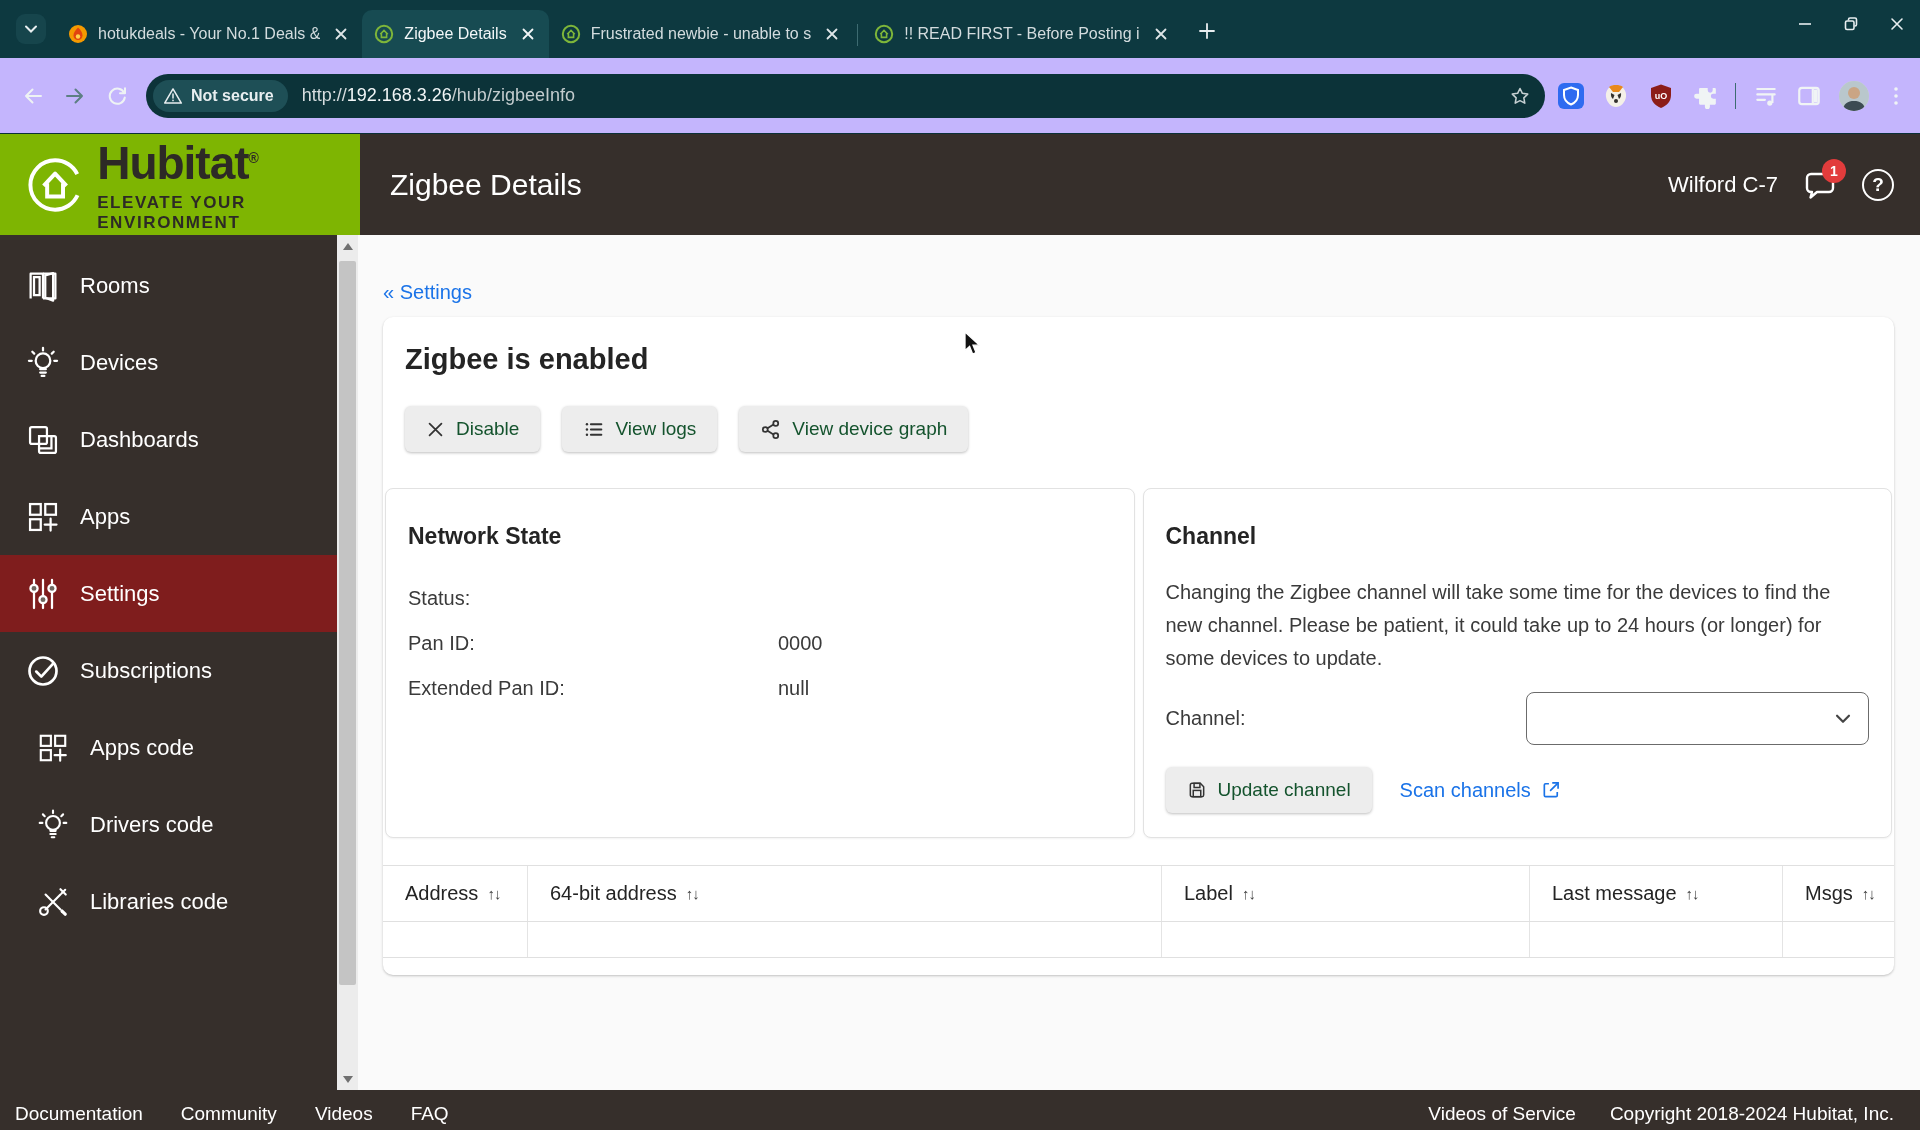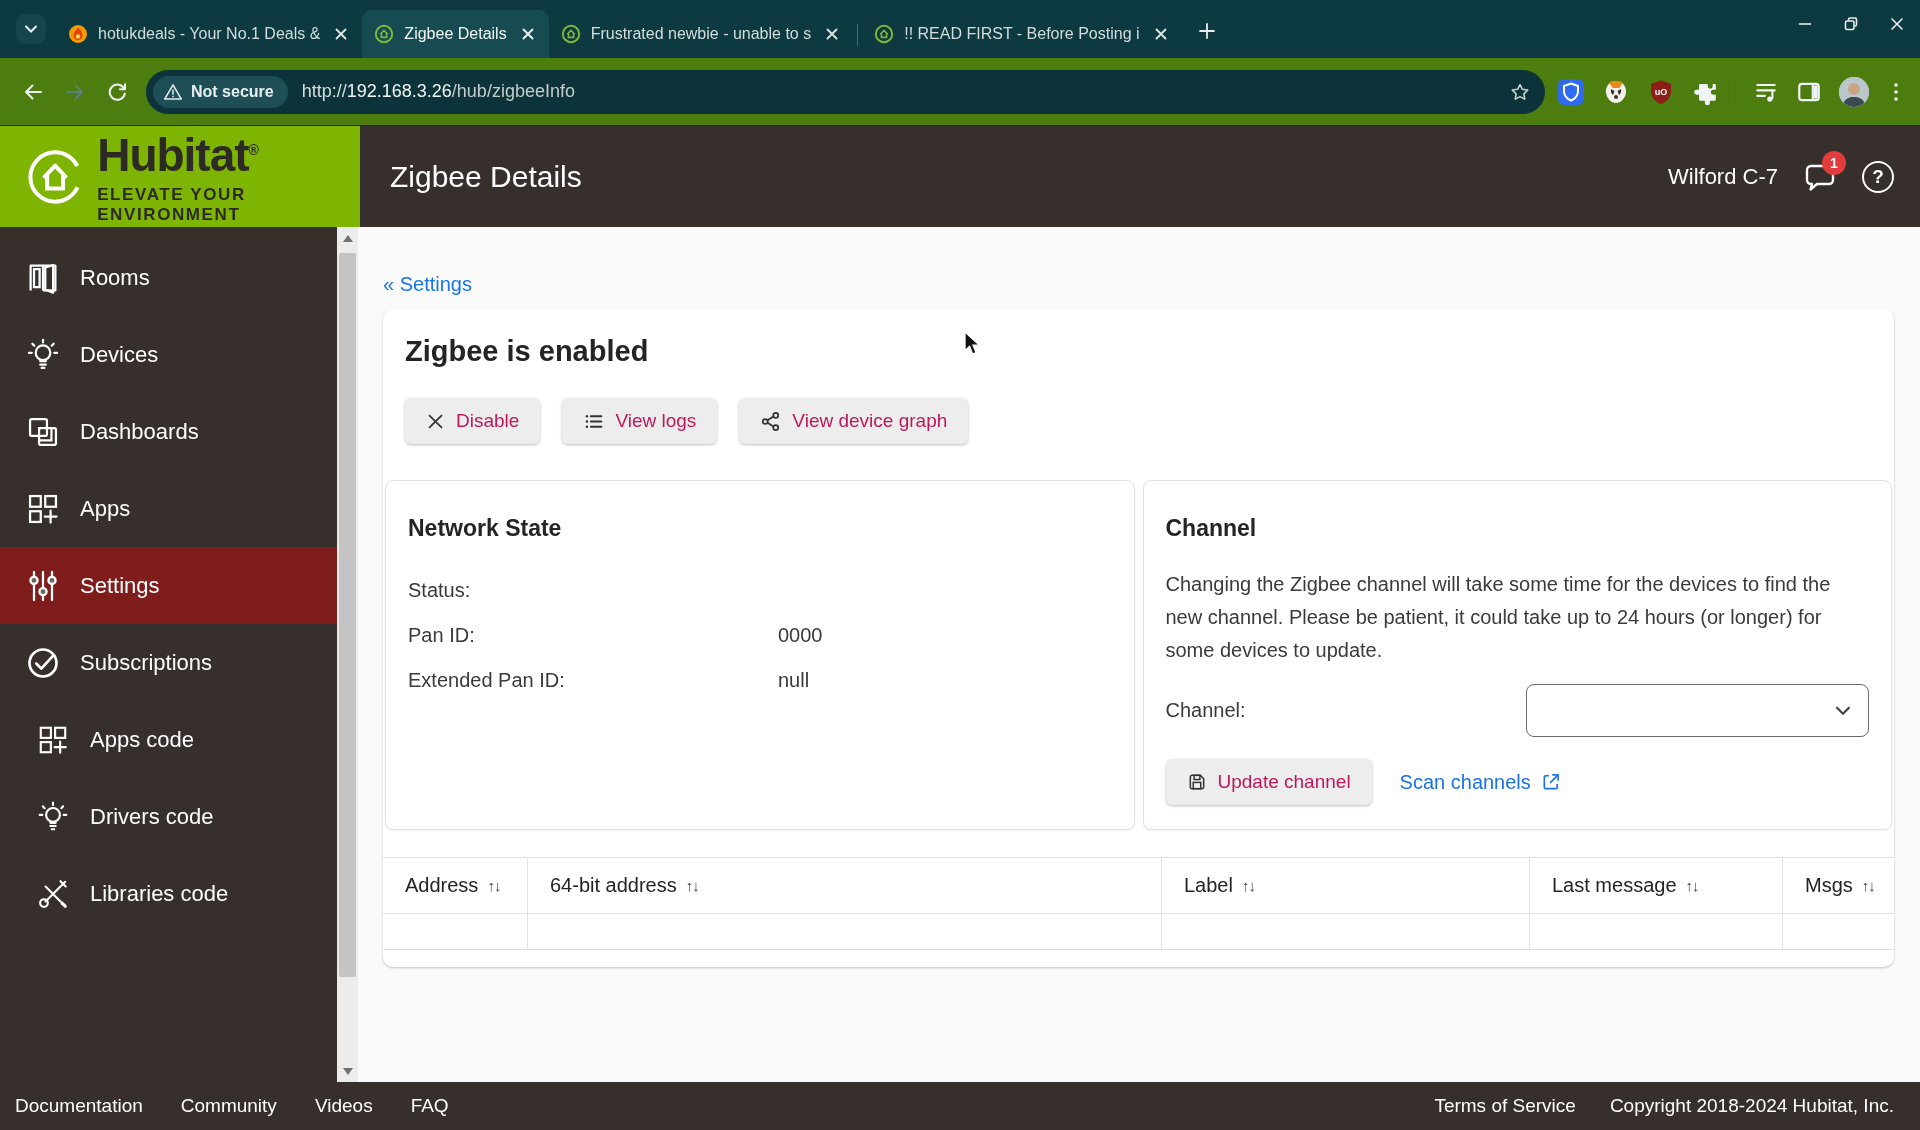--- a/index.html
+++ b/index.html
@@ -15,21 +15,21 @@
   .tab.active { background:#174b52; color:#f3f7f8; }
   .tab .favicon { width:20px; height:20px; margin-right:10px; flex:0 0 auto; }
   .tab-title { font-size:16px; white-space:nowrap; overflow:hidden; max-width:248px; }
   .tab-close { width:22px; height:22px; margin-left:10px; display:flex; align-items:center; justify-content:center; flex:0 0 auto; }
   .tab-divider { width:1px; height:22px; background:#3d6b71; margin:0 4px 12px 4px; }
   .newtab-btn { width:30px; height:30px; margin:0 0 12px 10px; display:flex; align-items:center; justify-content:center; border-radius:8px; }
   .win-controls { position:absolute; right:0; top:0; height:48px; display:flex; }
   .win-btn { width:46px; height:48px; display:flex; align-items:center; justify-content:center; }
 
   
-  .toolbar { height:68px; background:#4d7c0f; display:flex; align-items:center; padding:0 14px 0 12px; border-bottom:1px solid #0b3137; }
+  .toolbar { height:76px; background:#c4b5fd; display:flex; align-items:center; padding:0 14px 0 12px; border-bottom:1px solid #0b3137; }
   .nav-btn { width:42px; height:42px; display:flex; align-items:center; justify-content:center; border-radius:50%; flex:0 0 auto; }
   .omnibox { flex:1 1 auto; height:44px; margin:0 12px 0 8px; background:#0c3339; border-radius:22px; display:flex; align-items:center; padding:0 14px 0 7px; min-width:0; }
   .sec-chip { height:32px; background:#1e4f56; border-radius:16px; display:flex; align-items:center; padding:0 14px 0 10px; margin-right:14px; flex:0 0 auto; }
   .sec-chip span { color:#e8eef0; font-size:16px; font-weight:bold; margin-left:8px; }
   .url { font-size:18px; white-space:nowrap; overflow:hidden; flex:1 1 auto; }
   .url .scheme { color:#d6dddf; }
   .url .host { color:#f2f6f7; }
   .url .path { color:#c3ccce; }
   .ext-row { display:flex; align-items:center; gap:17px; flex:0 0 auto; }
   .ext-sep { width:1px; height:26px; background:#3d6b71; }
@@ -68,21 +68,21 @@
   .tri-up { width:0; height:0; border-left:5px solid transparent; border-right:5px solid transparent; border-bottom:7px solid #707070; }
   .tri-down { width:0; height:0; border-left:5px solid transparent; border-right:5px solid transparent; border-top:7px solid #707070; }
   .sb-thumb { position:absolute; left:2px; right:2px; top:26px; height:724px; background:#c4c4c4; border-radius:2px; }
 
   .content { flex:1; background:#fafafa; overflow:hidden; }
   .breadcrumb { display:inline-block; margin:46px 0 0 25px; color:#1a73e8; font-size:20px; }
 
   .page-card { margin:13px 26px 0 25px; height:658px; background:#fff; border-radius:10px; box-shadow:0 1px 3px rgba(0,0,0,.14), 0 1px 2px rgba(0,0,0,.10); }
   .card-h1 { padding:26px 0 0 22px; font-size:29px; font-weight:bold; color:#242424; }
   .actions { display:flex; gap:22px; margin:30px 0 0 22px; }
-  .btn { height:46px; display:flex; align-items:center; gap:11px; padding:0 21px; background:#ededed; border-radius:6px; box-shadow:0 1px 3px rgba(0,0,0,.26); color:#be185d; font-size:19px; }
+  .btn { height:46px; display:flex; align-items:center; gap:11px; padding:0 21px; background:#ededed; border-radius:6px; box-shadow:0 1px 3px rgba(0,0,0,.26); color:#14532d; font-size:19px; }
 
   .cards-row { display:flex; gap:8px; margin:36px 2px 8px 2px; }
   .inner-card { flex:1; height:350px; background:#fff; border:1px solid #e2e2e2; border-radius:8px; box-shadow:0 1px 2px rgba(0,0,0,.05); padding:20px 22px; }
   .card-h2 { font-size:23px; font-weight:bold; color:#242424; margin:14px 0 26px 0; }
   .ns-row { display:flex; align-items:center; height:45px; font-size:20px; color:#3a3a3a; }
   .ns-label { width:370px; }
   .ns-value { color:#3a3a3a; }
 
   .channel-desc { font-size:20px; line-height:33px; color:#3a3a3a; margin-top:2px; max-width:715px; }
   .channel-row1 { margin-top:17px; display:flex; align-items:center; justify-content:space-between; }
@@ -543,21 +543,21 @@
   </div>
 
   <div class="app-footer">
     <div class="foot-links">
       <a class="foot-link">Documentation</a>
       <a class="foot-link">Community</a>
       <a class="foot-link">Videos</a>
       <a class="foot-link">FAQ</a>
     </div>
     <div class="foot-right">
-      <span>Terms of Service</span>
+      <span>Videos of Service</span>
       <span>Copyright 2018-2024 Hubitat, Inc.</span>
     </div>
   </div>
 
   <svg class="cursor" width="22" height="26" viewBox="0 0 22 26">
       <path d="M2 1 L2 19.5 L6.6 15.4 L9.6 23 L13 21.6 L10 14.2 L16.5 14.2 Z" fill="#111" stroke="#fff" stroke-width="1.3"></path>
     </svg>
 
 </div>
 

